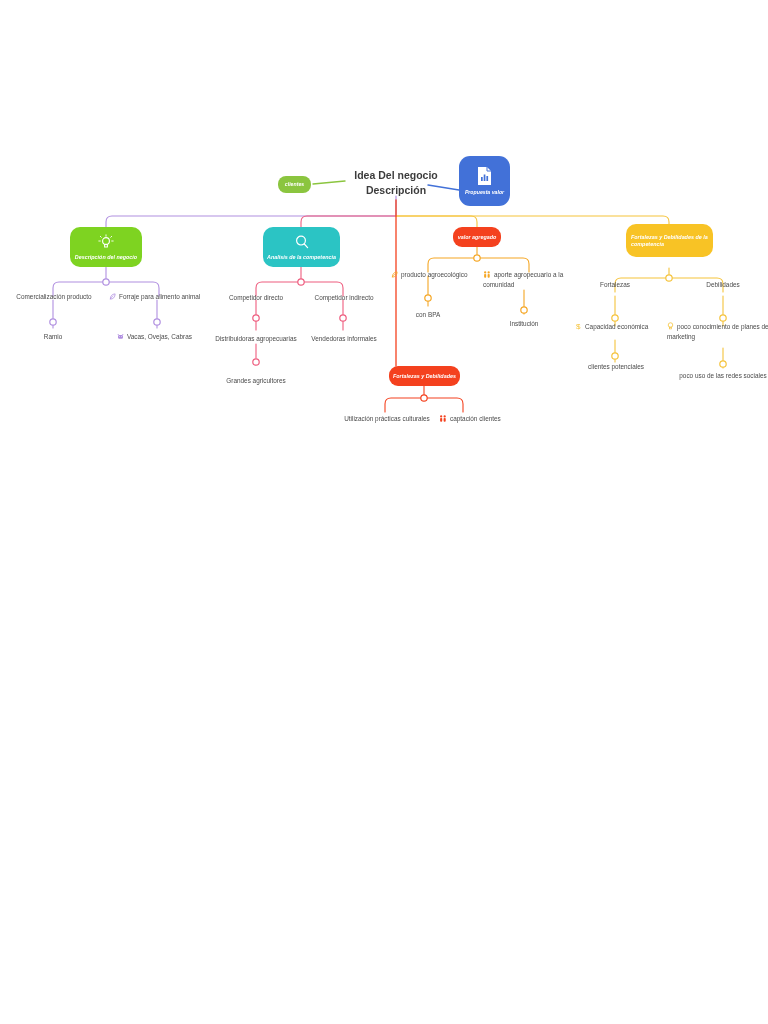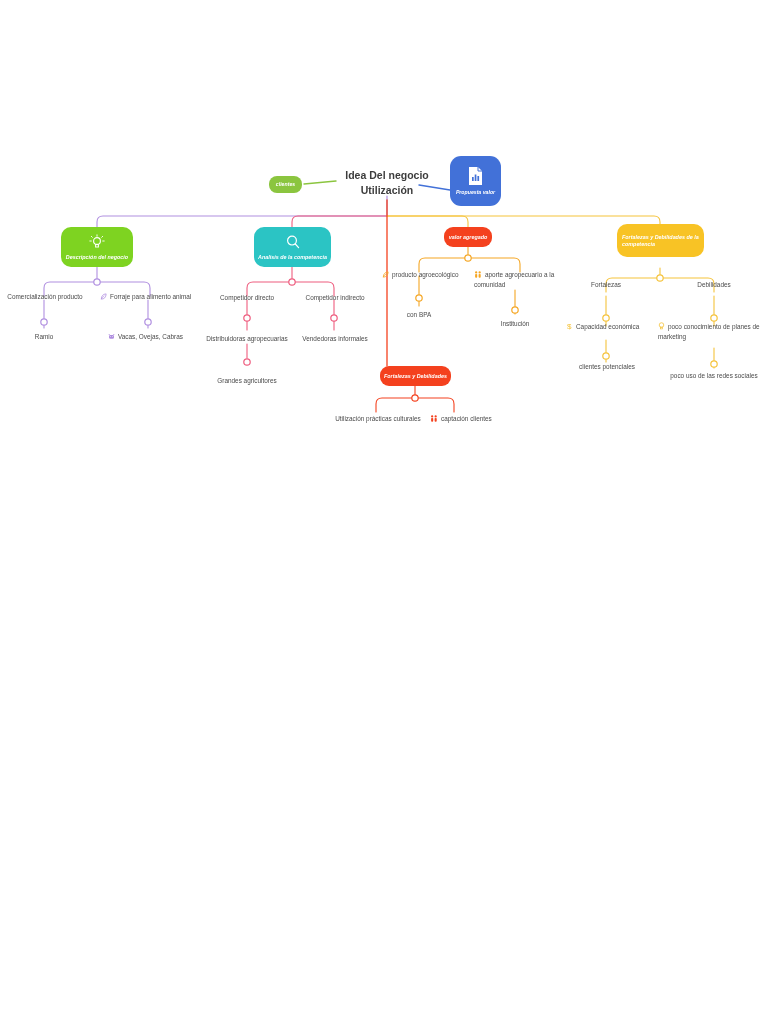--- a/index.html
+++ b/index.html
@@ -1,21 +1,21 @@
 <!DOCTYPE html>
 <html><head>
 <meta charset="utf-8">
 <style>
   html,body{margin:0;padding:0;}
   body{
     width:768px;height:1024px;background:#ffffff;
     font-family:"Liberation Sans", sans-serif;
     position:relative;overflow:hidden;
   }
-  #canvas{position:absolute;left:4px;top:0;width:756px;height:1024px;}
+  #canvas{position:absolute;left:13px;top:0;width:756px;height:1024px;}
   svg.links{position:absolute;left:0;top:0;width:768px;height:1024px;pointer-events:none;}
 
   
   .chip{
     position:absolute;border-radius:10px;color:#fff;
     display:flex;flex-direction:column;align-items:center;justify-content:center;
     text-align:center;font-style:italic;font-weight:bold;
     box-sizing:border-box;
   }
   .chip .chip-label{display:block;line-height:1.15;}
@@ -103,21 +103,21 @@
       <circle cx="602" cy="318" r="3.2" stroke="#F5C33B"></circle>
       <circle cx="710" cy="318" r="3.2" stroke="#F5C33B"></circle>
       <circle cx="602" cy="356" r="3.2" stroke="#F5C33B"></circle>
       <circle cx="710" cy="364" r="3.2" stroke="#F5C33B"></circle>
       <circle cx="411" cy="398" r="3.2" stroke="#F4411E"></circle>
     </g>
   </svg>
 
   <div class="root-title" style="left:326px;top:168px;width:114px;">
     <div>Idea Del negocio</div>
-    <div>Utilización</div>
+    <div>Descripción</div>
   </div>
 
   <div class="chip" style="left:265px;top:176px;width:33px;height:17px;background:#8BC53F;font-size:5.2px;border-radius:8px;">
     <span class="chip-label">clientes</span>
   </div>
 
   <div class="chip" style="left:446px;top:156px;width:51px;height:50px;background:#4271D8;font-size:5.2px;border-radius:11px;">
     <span class="chip-ico">
       <svg width="17" height="20" viewBox="0 0 17 20">
         <path d="M2 1 h9 l4 4 v14 a0 0 0 0 1 0 0 H2 Z" fill="#ffffff"></path>

